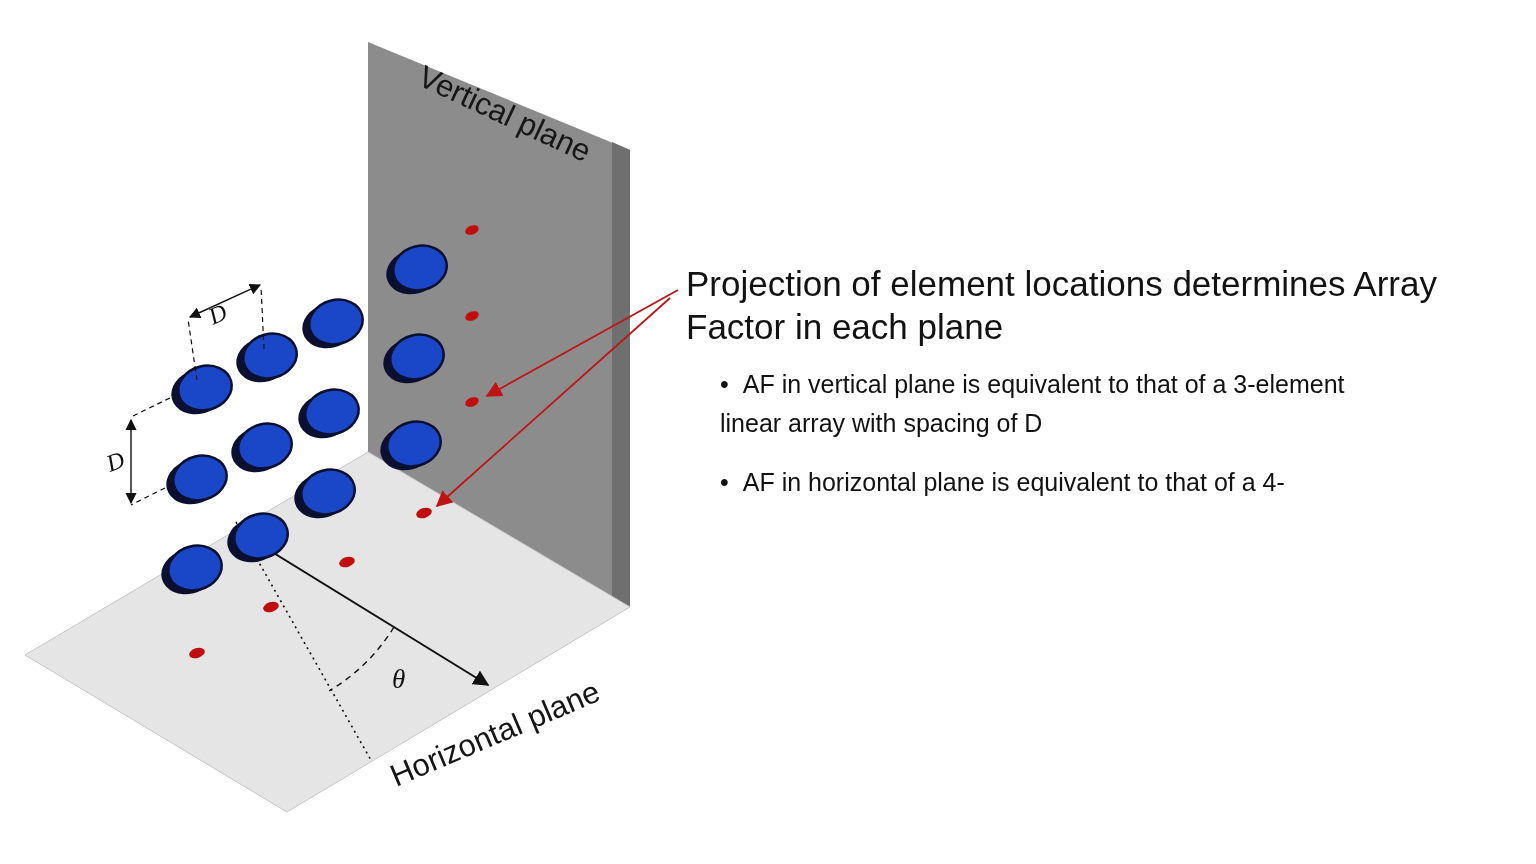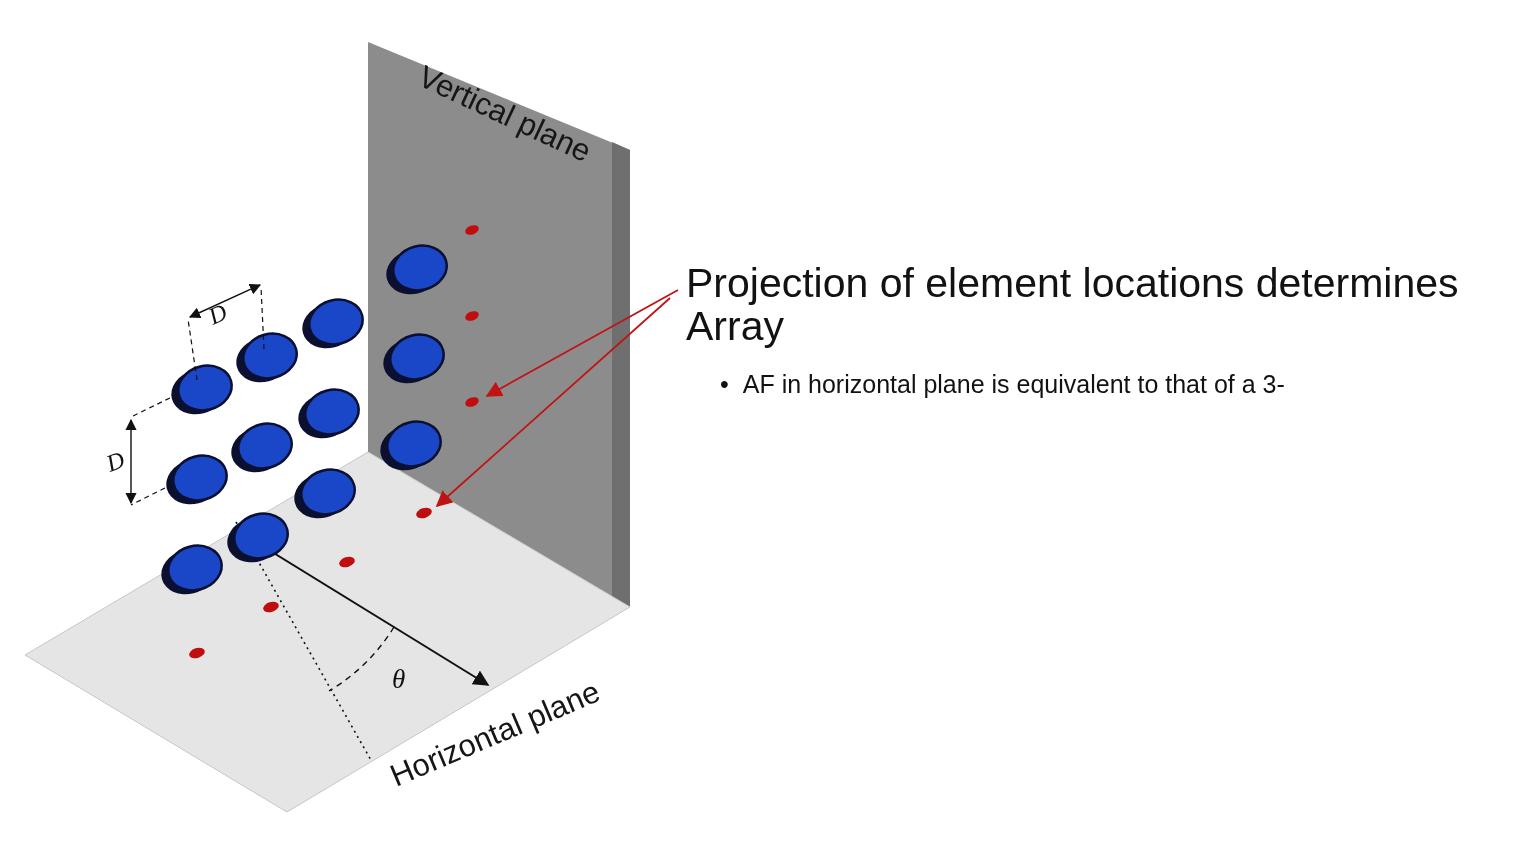--- a/index.html
+++ b/index.html
@@ -5,21 +5,21 @@
   html,body { margin:0; padding:0; background:#ffffff; }
   .page { position:relative; width:1536px; height:864px; background:#ffffff;
           font-family:"Liberation Sans", sans-serif; overflow:hidden; }
   svg.diagram { position:absolute; left:0; top:0; }
 
   .plane-label { font-family:"Liberation Sans", sans-serif; font-size:31px; fill:#161616; }
   .dim-label   { font-family:"Liberation Serif", serif; font-style:italic; font-size:24px; fill:#111111; }
   .theta-label { font-family:"Liberation Serif", serif; font-style:italic; font-size:27px; fill:#111111; }
 
   .annotation { position:absolute; left:686px; top:262px; width:840px; color:#121212; }
-  .heading    { font-size:41px; line-height:43px; margin:0 0 17px 0; }
+  .heading    { font-size:35px; line-height:43px; margin:0 0 17px 0; }
   .bullet     { margin-left:34px; font-size:25px; line-height:39px; margin-bottom:20px; }
   .dot        { margin-right:14px; }
 </style>
 </head>
 <body>
 
 <div class="page">
 
   <svg class="diagram" width="1536" height="864" viewBox="0 0 1536 864">
     <defs>
@@ -100,19 +100,24 @@
       <line x1="670" y1="298" x2="437" y2="506" stroke="#c01414" stroke-width="1.8" marker-end="url(#mArrR)"></line>
     </g>
 
     <text transform="translate(416,84) rotate(25)" class="plane-label">Vertical plane</text>
     <text transform="translate(396,787) rotate(-23)" class="plane-label">Horizontal plane</text>
   </svg>
 
   <div class="annotation">
     <div class="heading">
       <div>Projection of element locations determines Array</div>
+      <div>Factor in each plane</div>
     </div>
     <div class="bullet">
-      <span class="dot">•</span><span>AF in horizontal plane is equivalent to that of a 3-</span><br>
+      <span class="dot">•</span><span>AF in vertical plane is equivalent to that of a 3-element</span><br>
+      <span>linear array with spacing of D</span>
+    </div>
+    <div class="bullet">
+      <span class="dot">•</span><span>AF in horizontal plane is equivalent to that of a 4-</span><br>
     </div>
   </div>
 
 </div>
 
 </body></html>

